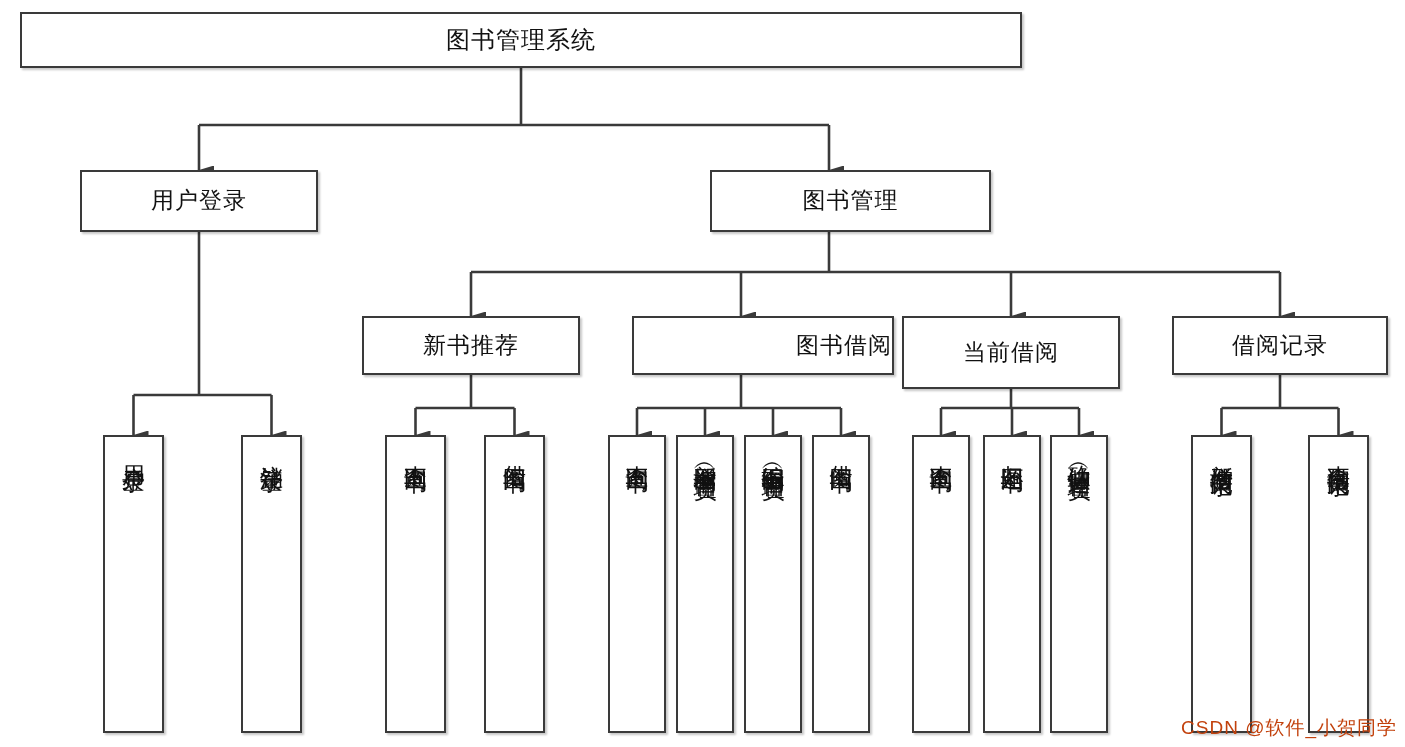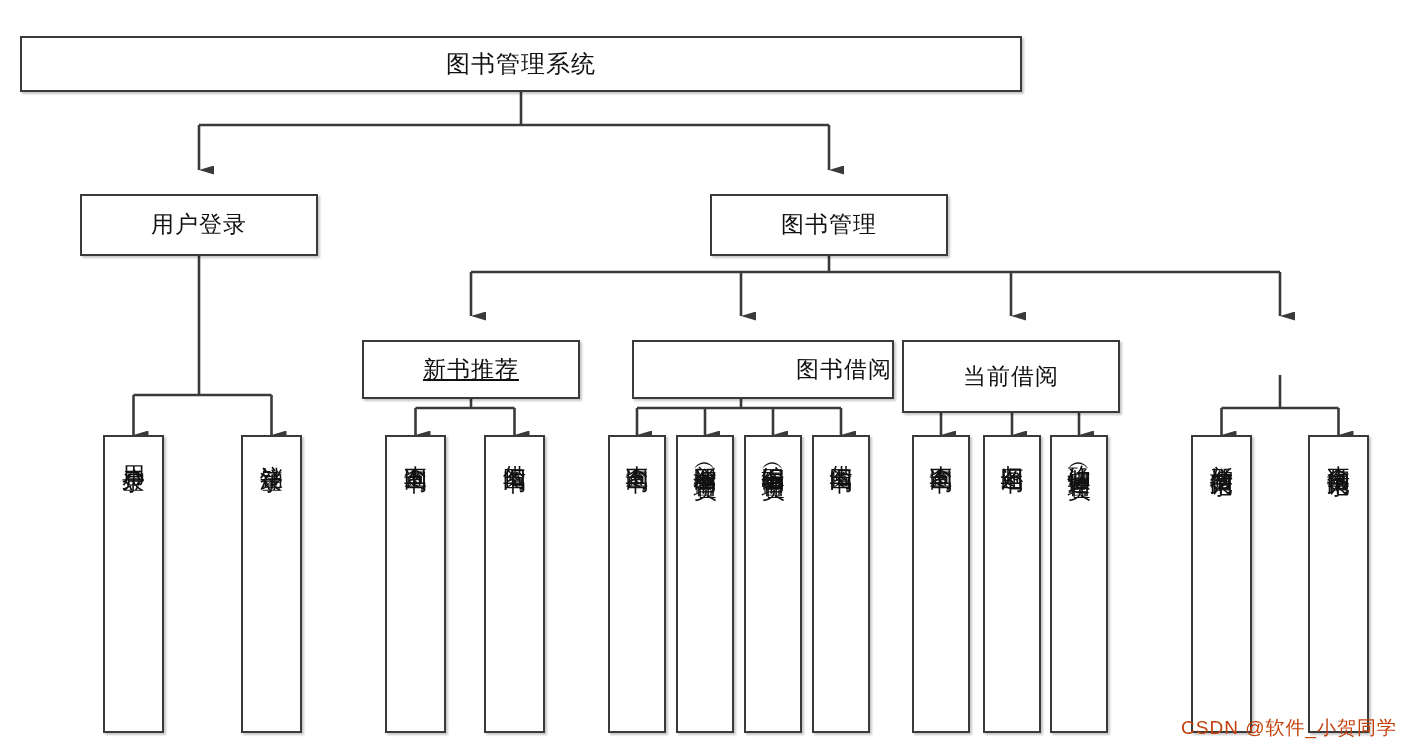--- a/index.html
+++ b/index.html
@@ -35,21 +35,20 @@
     align-items: center;
     justify-content: center;
     color: #111111;
     z-index: 2;
   }
   .node.horiz {
     font-size: 23px;
     letter-spacing: 1px;
     line-height: 1.2;
     white-space: nowrap;
-    margin-top: 24px;
   }
   .node.root {
     font-size: 24px;
   }
   .node.leaf {
     align-items: flex-start;
     justify-content: center;
     padding-top: 10px;
   }
   .vtext {
@@ -121,36 +120,39 @@
   </svg>
 
   <div class="node root horiz" style="left:20px; top:12px; width:1002px; height:56px;">
     <span>图书管理系统</span>
   </div>
 
   <div class="node horiz" style="left:80px; top:170px; width:238px; height:62px;">
     <span>用户登录</span>
   </div>
 
-  <div class="node horiz" style="left:710px; top:170px; width:238px; height:62px;">
+  <div class="node horiz" style="left:710px; top:170px; width:281px; height:62px;">
     <span>图书管理</span>
   </div>
 
-  <div class="node horiz" style="left:362px; top:316px; width:218px; height:59px;text-decoration:underline;">
+  <div class="node horiz" style="left:362px; top:316px; width:218px; height:59px;">
     <span>新书推荐</span>
   </div>
 
   <div class="node horiz" style="left:632px; top:316px; width:262px; height:59px;justify-content:flex-end;">
     <span>图书借阅</span>
   </div>
 
   <div class="node horiz" style="left:902px; top:316px; width:218px; height:73px;">
     <span>当前借阅</span>
   </div>
 
+  <div class="node horiz" style="left:1172px; top:316px; width:216px; height:59px;">
+    <span>借阅记录</span>
+  </div>
 
   <div id="leaf-container">
       <div class="node leaf" style="left: 103px; top: 435px; width: 61px; height: 298px;">
         <span class="vtext">用户登录</span>
       </div>
       <div class="node leaf" style="left: 241px; top: 435px; width: 61px; height: 298px;">
         <span class="vtext">注销登录</span>
       </div>
       <div class="node leaf" style="left: 385px; top: 435px; width: 61px; height: 298px;">
         <span class="vtext">查询图书</span>

